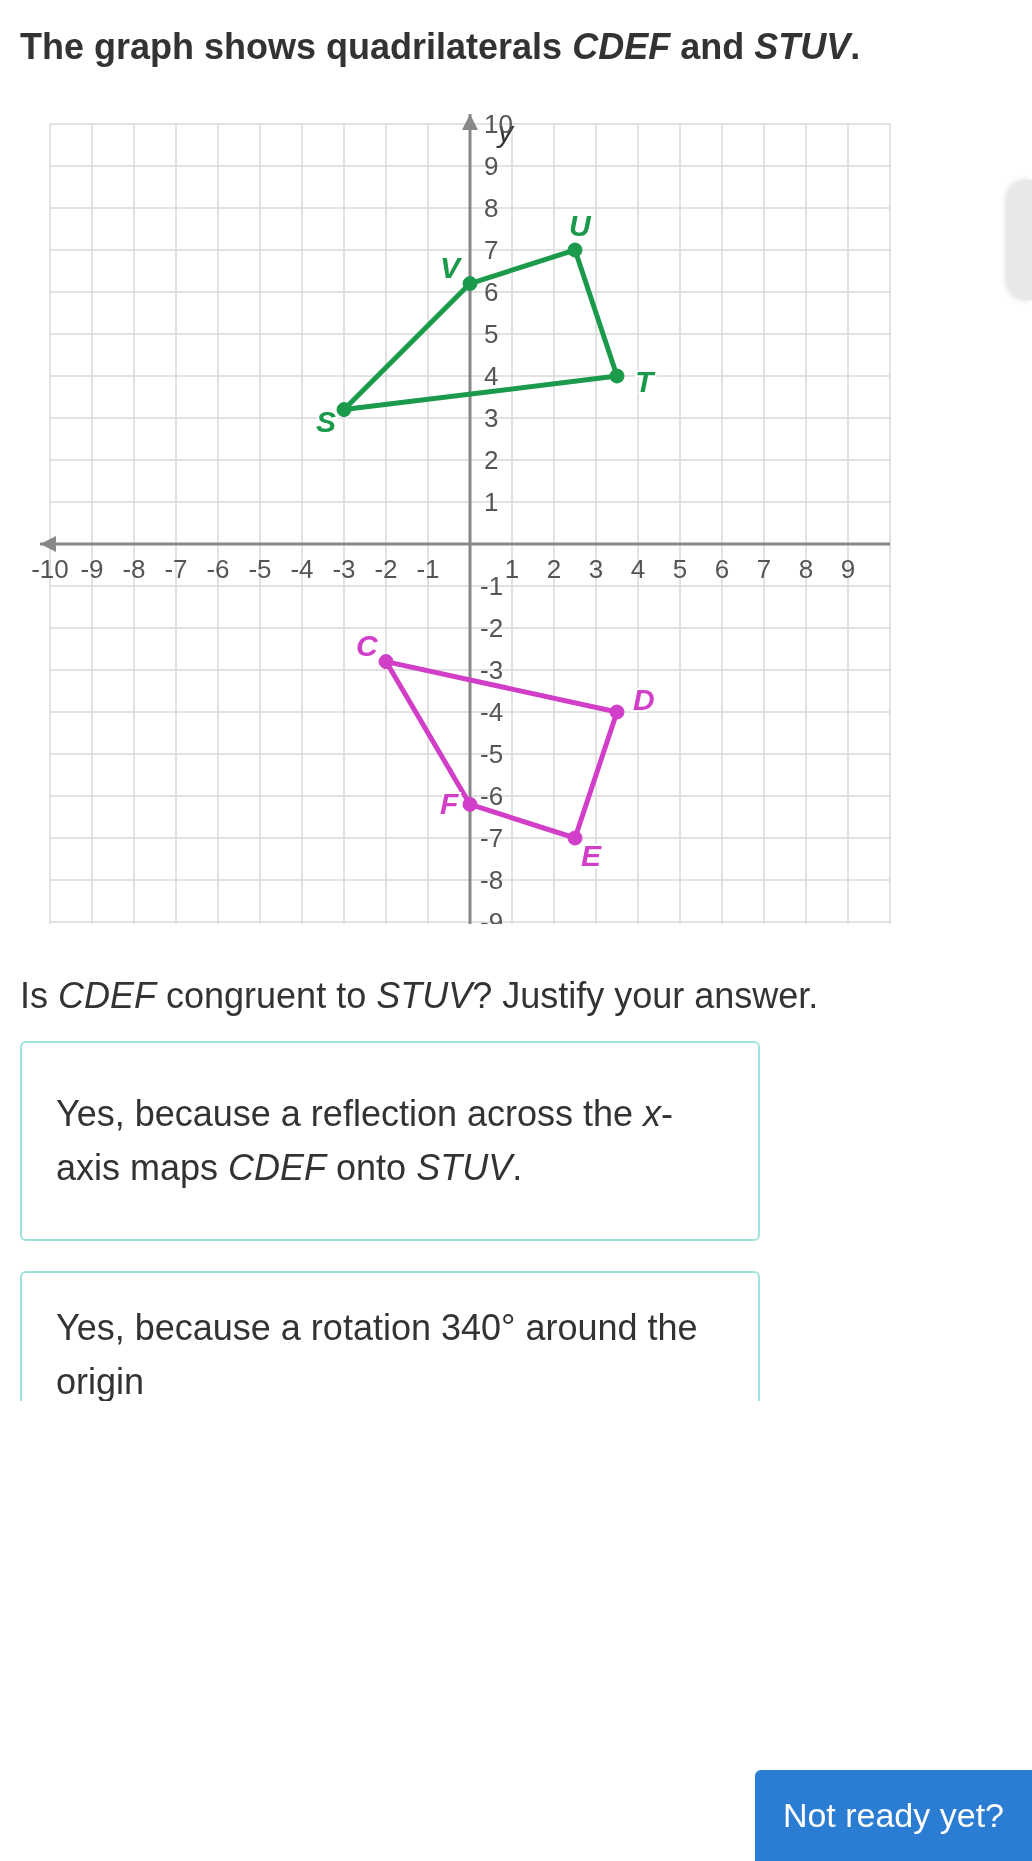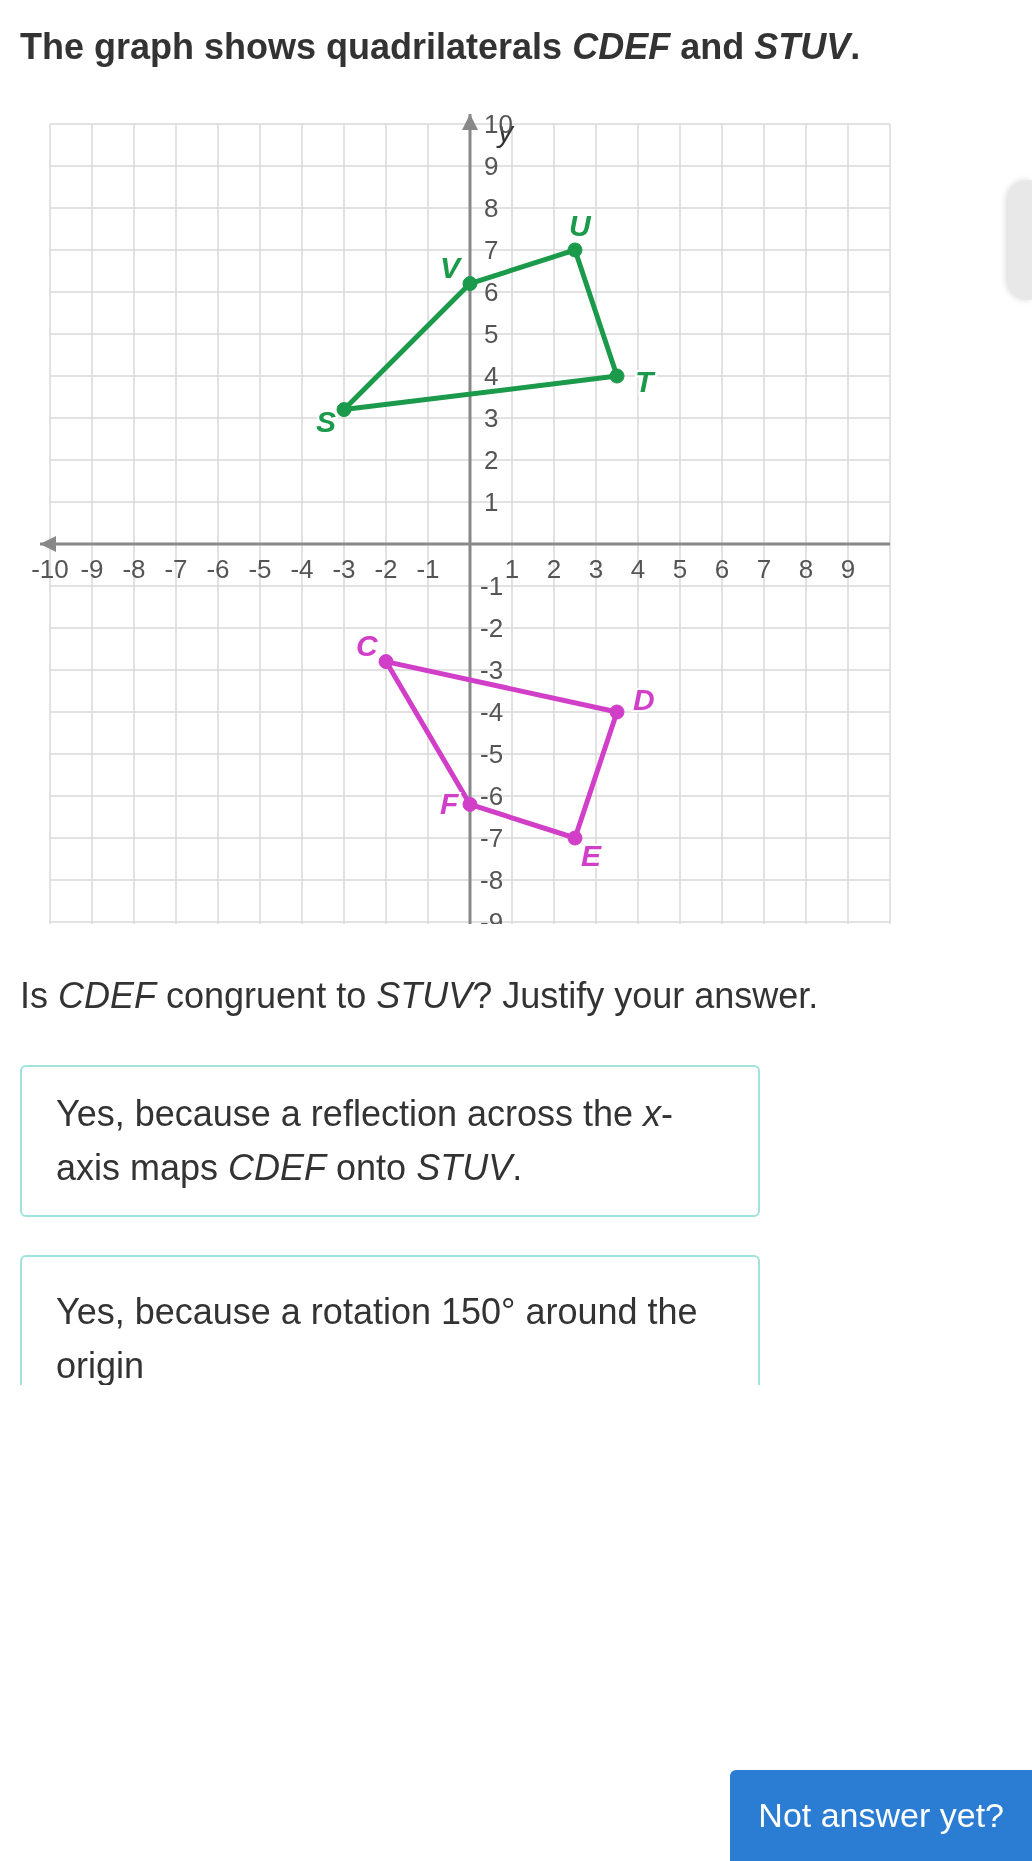--- a/index.html
+++ b/index.html
@@ -11,27 +11,27 @@
     color: #333;
     font-size: 36px;
     line-height: 1.5;
     overflow: hidden;
     height: 1861px;
     position: relative;
   }
   .prompt { margin-bottom: 30px; color: #333; font-weight: bold; }
   .prompt em { font-style: italic; }
   .chart-wrap { margin: 0 0 30px 0; }
-  .question { margin: 25px 0 42px 0; color: #333; }
+  .question { margin: 25px 0 18px 0; color: #333; }
   .question em { font-style: italic; }
   .answer-box {
     border: 2px solid #9fe3dc;
     border-radius: 6px;
-    padding: 20px 34px;
-    margin: 0 0 38px 0;
+    padding: 44px 34px;
+    margin: 0 0 30px 0;
     width: 740px;
     font-size: 36px;
     color: #333;
     line-height: 1.5;
     background: #fff;
     cursor: pointer;
   }
   .answer-box em, .answer-box .ital { font-style: italic; }
   .answer-box2 {
     border: 2px solid #9fe3dc;
@@ -182,17 +182,17 @@
       <text x="613" y="606" font-size="30" font-weight="bold" font-style="italic" fill="#d13fc8" font-family="Arial" stroke="#fff" stroke-width="4" paint-order="stroke">D</text>
       <text x="561" y="762" font-size="30" font-weight="bold" font-style="italic" fill="#d13fc8" font-family="Arial" stroke="#fff" stroke-width="4" paint-order="stroke">E</text>
       <text x="420" y="710.4000000000001" font-size="30" font-weight="bold" font-style="italic" fill="#d13fc8" font-family="Arial" stroke="#fff" stroke-width="4" paint-order="stroke">F</text>
     </svg>
 </div>
 
 <div class="question">Is <em>CDEF</em> congruent to <em>STUV</em>? Justify your answer.</div>
 
 <div class="answer-box">Yes, because a reflection across the <em>x</em>-axis maps <em>CDEF</em> onto <em>STUV</em>.</div>
 
-<div class="answer-box2">Yes, because a rotation 150° around the origin</div>
+<div class="answer-box2">Yes, because a rotation 340° around the origin</div>
 
-<div class="not-ready">Not answer yet?</div>
+<div class="not-ready">Not ready yet?</div>
 
 <div class="side-tab"></div>
 
 </body></html>

